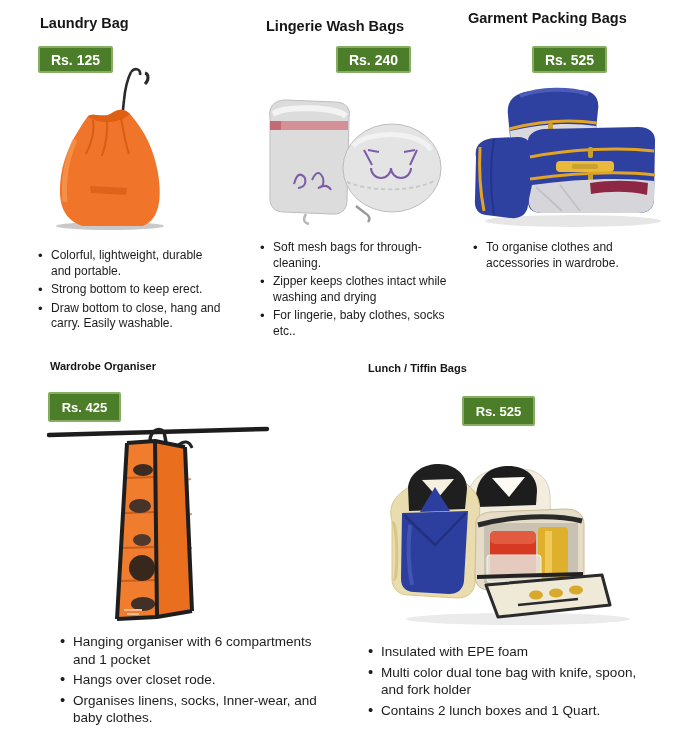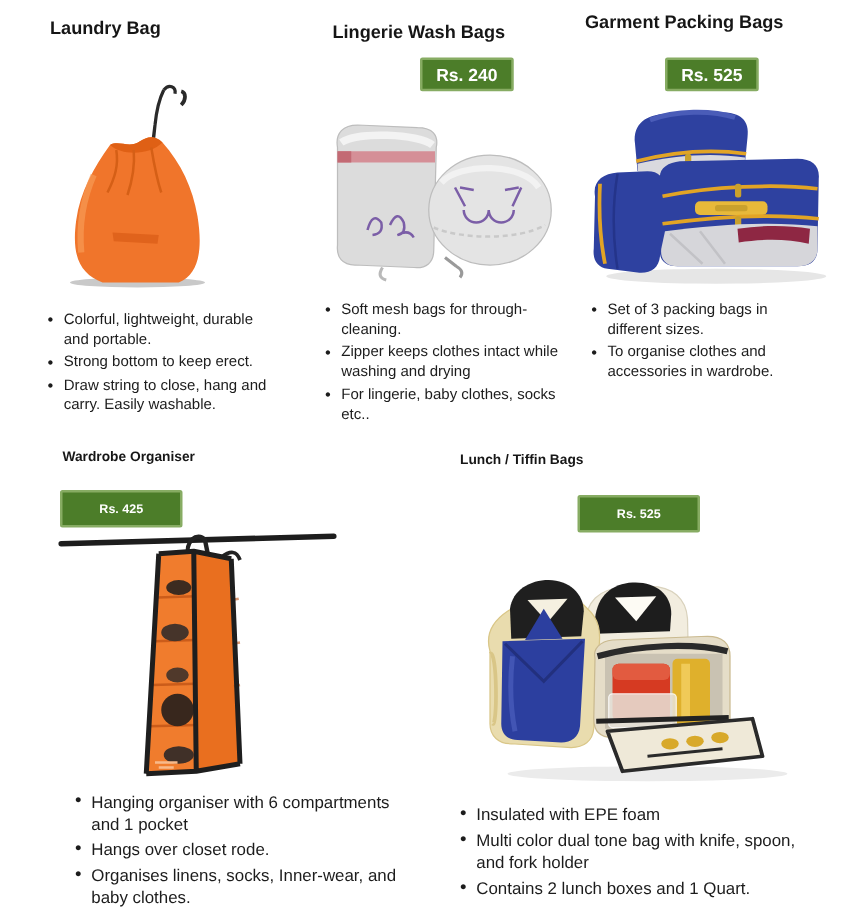--- a/index.html
+++ b/index.html
@@ -24,21 +24,21 @@
     background:#4c7d29;
     border:2px solid #87ac63;
     border-radius:2px;
     color:#ffffff;
     font-weight:bold;
     display:flex;align-items:center;justify-content:center;
     box-sizing:border-box;
     white-space:nowrap;
   }
   .badge-sm{width:75px;height:27px;font-size:14px;}
-  .badge-lg{width:98px;height:30px;font-size:10px;}
+  .badge-lg{width:73px;height:30px;font-size:13px;}
   ul.bullets{
     list-style:none;margin:0;padding:0;
   }
   ul.bullets li{
     position:relative;
     padding-left:13px;
     margin-bottom:3px;
     line-height:1.3;
   }
   ul.bullets li::before{
@@ -49,37 +49,40 @@
   .bullets-sm{font-size:12px;}
   .bullets-lg{font-size:13.5px;}
   svg{display:block;}
 </style>
 </head>
 <body>
 
 <div class="page">
 
   <div class="abs title title-sm" style="left:40px;top:15px;">Laundry Bag</div>
+  <div class="abs badge badge-sm" style="left:38px;top:46px;">
+    <span>Rs. 125</span>
+  </div>
   <svg class="abs" style="left:35px;top:58px;" width="175" height="178" viewBox="0 0 175 178">
     <path d="M90,118 C86,95 85,70 89,42 C90,32 92,22 96,14" fill="none" stroke="#2a2a2a" stroke-width="2.6"></path>
     <path d="M96,14 C100,9 106,11 105,17" fill="none" stroke="#2a2a2a" stroke-width="2.6"></path>
     <path d="M110,15 c4,1 4,7 0,11" fill="none" stroke="#2a2a2a" stroke-width="3"></path>
     <ellipse cx="75" cy="168" rx="54" ry="4" fill="#c9c9c9"></ellipse>
     <path d="M53,58 C40,76 29,96 26,118 C22,147 29,161 47,168 L108,168 C125,161 127,140 123,115 C119,92 110,73 95,56 C88,49 82,52 77,55 C69,61 60,54 53,58 Z" fill="#f0752b"></path>
     <path d="M53,58 C63,67 85,66 95,56 C88,49 82,52 77,55 C69,61 60,54 53,58 Z" fill="#df6015"></path>
     <path d="M58,62 C60,74 57,84 51,96" stroke="#d55f16" stroke-width="2" fill="none"></path>
     <path d="M72,62 C73,75 71,86 67,98" stroke="#d55f16" stroke-width="2" fill="none"></path>
     <path d="M86,60 C88,72 90,84 94,96" stroke="#d55f16" stroke-width="2" fill="none"></path>
     <path d="M40,82 C32,100 28,122 30,144" stroke="#f79a55" stroke-width="5" fill="none" opacity="0.7"></path>
     <path d="M55,128 L92,130 L91,137 L56,135 Z" fill="#e0631c"></path>
   </svg>
   <ul class="abs bullets bullets-sm" style="left:38px;top:248px;width:186px;">
     <li>Colorful, lightweight, durable and portable.</li>
     <li>Strong bottom to keep erect.</li>
-    <li>Draw string to close, hang and carry. Easily washable.</li>
+    <li>Draw bottom to close, hang and carry. Easily washable.</li>
   </ul>
 
   <div class="abs title title-sm" style="left:266px;top:18px;">Lingerie Wash Bags</div>
   <div class="abs badge badge-sm" style="left:336px;top:46px;">
     <span>Rs. 240</span>
   </div>
   <svg class="abs" style="left:258px;top:88px;" width="192" height="148" viewBox="0 0 192 148">
     <path d="M12,30 C10,18 17,12 28,12 L76,14 C88,14 93,20 91,30 L89,112 C89,122 83,127 73,126 L26,124 C16,124 11,118 12,108 Z" fill="#dcdcdc" stroke="#bdbdbd" stroke-width="1"></path>
     <path d="M15,26 C28,17 77,19 88,28" stroke="#f3f3f3" stroke-width="6" fill="none"></path>
     <rect x="12" y="33" width="78" height="9" fill="#d58f97"></rect>
@@ -118,21 +121,20 @@
     <rect x="120" y="62" width="5" height="11" rx="2" fill="#caa12c"></rect>
     <rect x="88" y="76" width="58" height="11" rx="4" fill="#e8b93a"></rect>
     <rect x="104" y="79" width="26" height="5" rx="2" fill="#caa12c"></rect>
     <path d="M62,94 C107,88 152,86 187,90" stroke="#e2a425" stroke-width="3" fill="none"></path>
     <rect x="120" y="88" width="5" height="11" rx="2" fill="#caa12c"></rect>
     <path d="M64,100 C107,94 152,92 186,96 L186,114 C186,123 180,128 170,128 L74,128 C65,128 60,123 61,114 Z" fill="#d6d6da"></path>
     <path d="M122,98 C142,95 162,95 180,98 L179,110 C162,106 142,106 123,109 Z" fill="#8e2743"></path>
     <path d="M68,102 l26,24 M92,100 l20,26" stroke="#c2c2c6" stroke-width="2"></path>
   </svg>
   <ul class="abs bullets bullets-sm" style="left:473px;top:240px;width:170px;">
-    <li>Set of 3 packing bags in different sizes.</li>
     <li>To organise clothes and accessories in wardrobe.</li>
   </ul>
 
   <div class="abs title title-lg" style="left:50px;top:360px;">Wardrobe Organiser</div>
   <div class="abs badge badge-lg" style="left:48px;top:392px;">
     <span>Rs. 425</span>
   </div>
   <svg class="abs" style="left:15px;top:418px;" width="320" height="212" viewBox="0 0 320 212">
     <path d="M34,17 L252,11" stroke="#1d1d1d" stroke-width="4.5" stroke-linecap="round"></path>
     <path d="M136,28 C132,15 143,7 149,14 L151,24" stroke="#222222" stroke-width="3.5" fill="none"></path>

